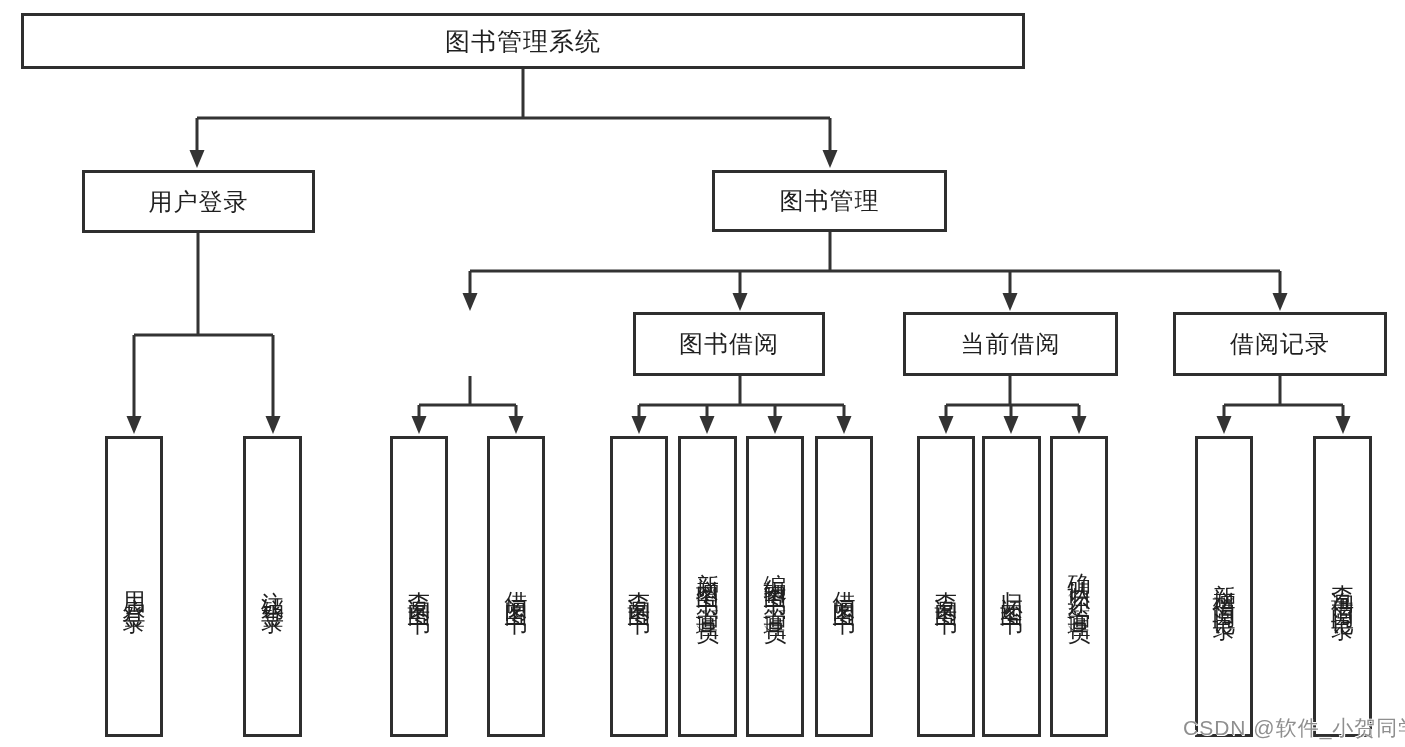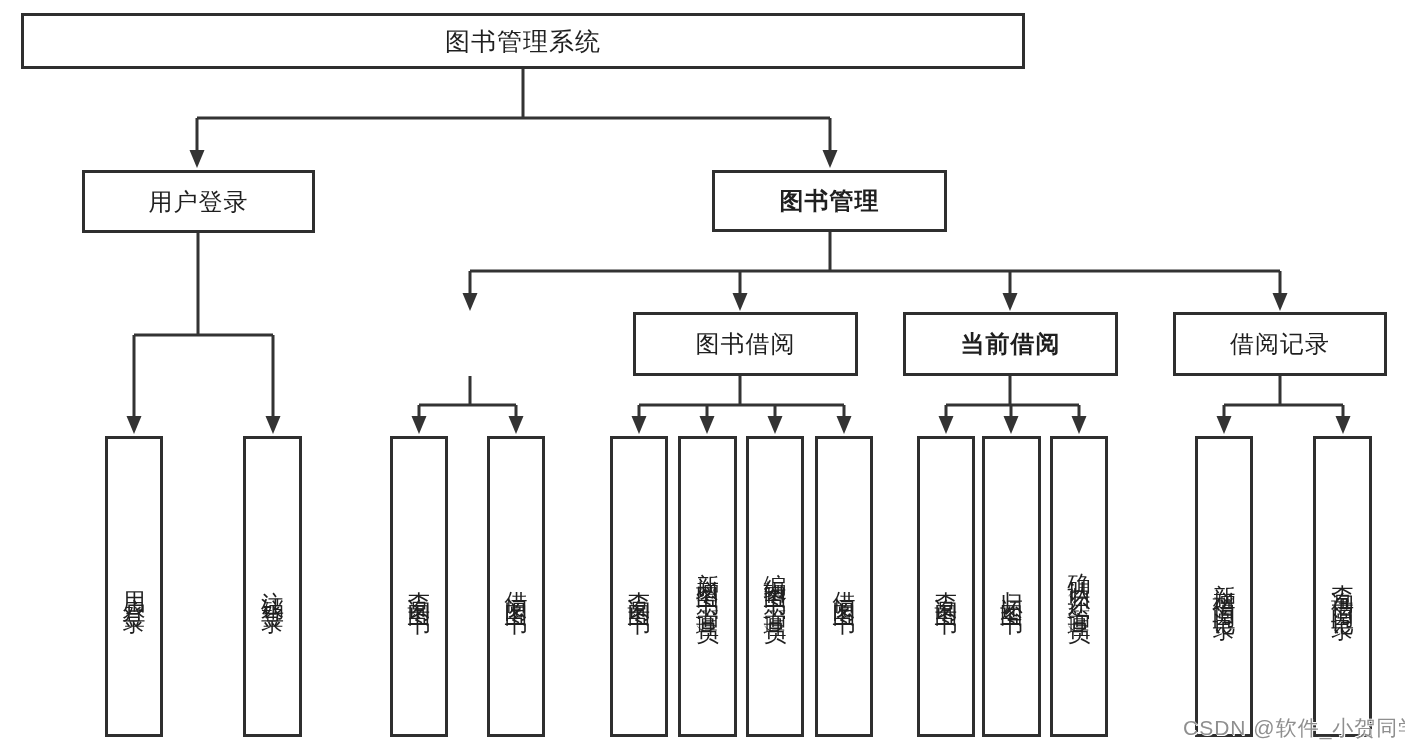--- a/index.html
+++ b/index.html
@@ -103,28 +103,28 @@
     </g>
   </svg>
 
   <div class="box root" style="left:21px; top:13px; width:1004px; height:56px;">
     <span>图书管理系统</span>
   </div>
 
   <div class="box level" style="left:82px; top:170px; width:233px; height:63px;">
     <span>用户登录</span>
   </div>
-  <div class="box level" style="left:712px; top:170px; width:235px; height:62px;font-weight:bold;">
+  <div class="box level" style="left:712px; top:170px; width:235px; height:62px;">
     <span>图书管理</span>
   </div>
 
-  <div class="box level" style="left:633px; top:312px; width:225px; height:64px;">
+  <div class="box level" style="left:633px; top:312px; width:192px; height:64px;">
     <span>图书借阅</span>
   </div>
-  <div class="box level" style="left:903px; top:312px; width:215px; height:64px;font-weight:bold;">
+  <div class="box level" style="left:903px; top:312px; width:215px; height:64px;">
     <span>当前借阅</span>
   </div>
   <div class="box level" style="left:1173px; top:312px; width:214px; height:64px;font-family:Liberation Serif, serif;">
     <span>借阅记录</span>
   </div>
 
   <div class="box leaf" style="left:105px; top:436px; width:58px; height:301px;">
     <span class="vtext">用户登录</span>
   </div>
   <div class="box leaf" style="left:243px; top:436px; width:59px; height:301px;">

